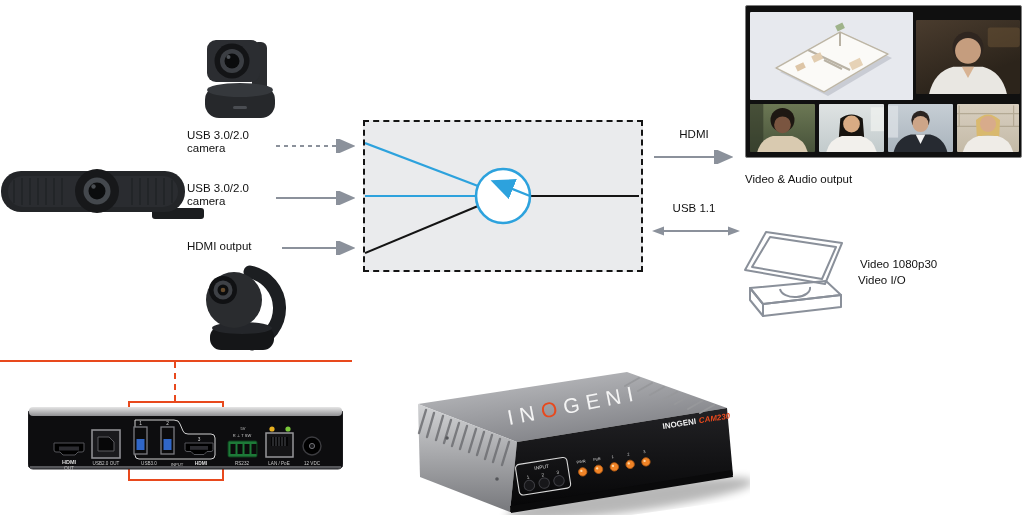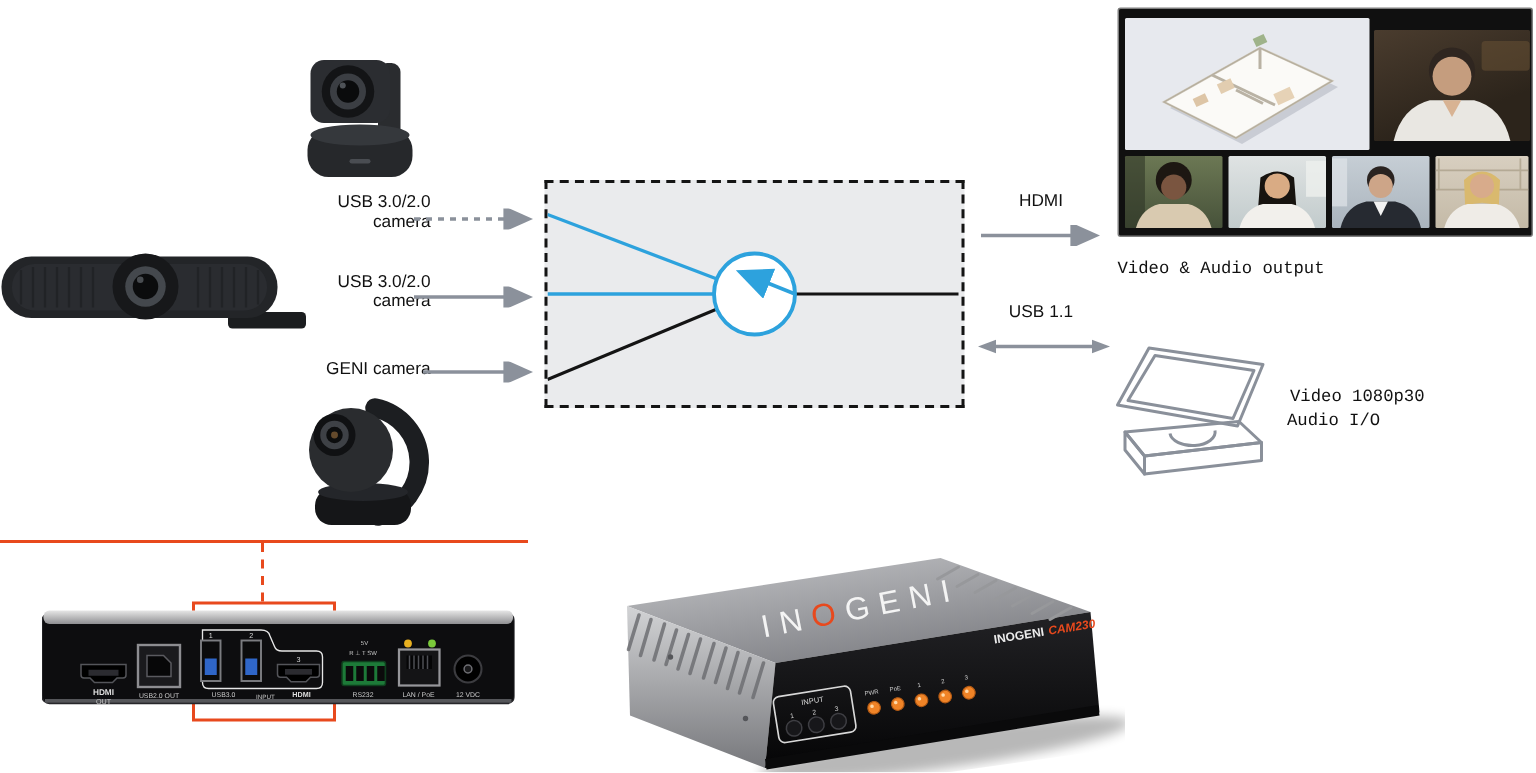--- a/index.html
+++ b/index.html
@@ -1,23 +1,23 @@
 <!DOCTYPE html>
 <html><head>
 <meta charset="utf-8">
 <style>
   html,body{margin:0;padding:0;background:#ffffff;}
   .stage{
     position:relative;width:1024px;height:515px;background:#ffffff;overflow:hidden;
     font-family:"Liberation Sans",sans-serif;color:#161616;
   }
   .abs{position:absolute;}
-  .inlabel{width:100px;text-align:right;font-size:11.5px;line-height:13px;color:#111;}
+  .inlabel{width:100px;text-align:left;font-size:11.5px;line-height:13px;color:#111;}
   .outlabel{width:82px;text-align:center;font-size:11.5px;color:#111;}
-  .desc{font-size:11.5px;color:#111;font-family:Liberation Mono, monospace;}
+  .desc{font-size:11.5px;color:#111;}
   .switchbox{
     background:#eaebed;border:2.5px dashed #141414;box-sizing:border-box;
   }
   .screen{
     background:#101010;border:1px solid #7e7e7e;border-radius:2px;box-sizing:border-box;
   }
   .tile{position:absolute;overflow:hidden;border-radius:1px;}
   .tile svg{position:absolute;left:0;top:0;width:100%;height:100%;}
   .t-man{background:linear-gradient(160deg,#4a3c2e 0%,#2c241b 70%);}
   .t-p1{background:linear-gradient(180deg,#6c7854 0%,#47523a 100%);}
@@ -123,21 +123,21 @@
 
   <div class="abs inlabel" style="left:187px;top:182px">
     <div>USB 3.0/2.0</div>
     <div>camera</div>
   </div>
   <svg class="abs" style="left:275px;top:191px" width="86" height="14">
     <line x1="1" y1="7" x2="76" y2="7" stroke="#8b919b" stroke-width="2.2" marker-end="url(#mgray)"></line>
   </svg>
 
   <div class="abs inlabel" style="left:187px;top:240px">
-    <div>GENI camera</div>
+    <div>HDMI output</div>
   </div>
   <svg class="abs" style="left:281px;top:241px" width="80" height="14">
     <line x1="1" y1="7" x2="70" y2="7" stroke="#8b919b" stroke-width="2.2" marker-end="url(#mgray)"></line>
   </svg>
 
   <div class="abs switchbox" style="left:363px;top:120px;width:280px;height:152px">
     <svg width="275" height="147" viewBox="0 0 275 147">
       <line x1="0" y1="21" x2="113" y2="64" stroke="#2da2dd" stroke-width="2.2"></line>
       <line x1="0" y1="74" x2="111" y2="74" stroke="#2da2dd" stroke-width="2.2"></line>
       <line x1="0" y1="131" x2="113" y2="84" stroke="#141414" stroke-width="2"></line>
@@ -231,21 +231,21 @@
     <g fill="none" stroke="#8a909a" stroke-width="2" stroke-linejoin="round">
       <polygon points="30,6 106,17 89,58 9,44"></polygon>
       <polygon points="34,11 100,21 86,53 16,41"></polygon>
       <polygon points="14,62 90,55 105,69 27,78"></polygon>
       <polygon points="27,78 105,69 105,81 27,90"></polygon>
       <polygon points="14,62 27,78 27,90 14,74"></polygon>
       <path d="M44,63 a15,9 0 0 0 30,-2"></path>
     </g>
   </svg>
   <div class="abs desc" style="left:860px;top:258px">Video 1080p30</div>
-  <div class="abs desc" style="left:858px;top:274px">Audio I/O</div>
+  <div class="abs desc" style="left:858px;top:274px">Video I/O</div>
 
   <div class="abs orange-hline" style="left:0px;top:360px;width:352px"></div>
   <div class="abs orange-vline" style="left:174px;top:362px;height:39px"></div>
   <div class="abs orange-rect" style="left:128px;top:401px;width:96px;height:80px"></div>
 
   <svg class="abs" style="left:28px;top:406px" width="315" height="68" viewBox="0 0 315 68">
     <rect x="0" y="3" width="315" height="60" rx="5" fill="#0d0d0f" stroke="#26262a" stroke-width="1"></rect>
     <rect x="1" y="1" width="313" height="9" rx="4" fill="url(#gSilverStrip)"></rect>
     <rect x="2" y="60" width="311" height="2.5" fill="#55565a"></rect>
 

